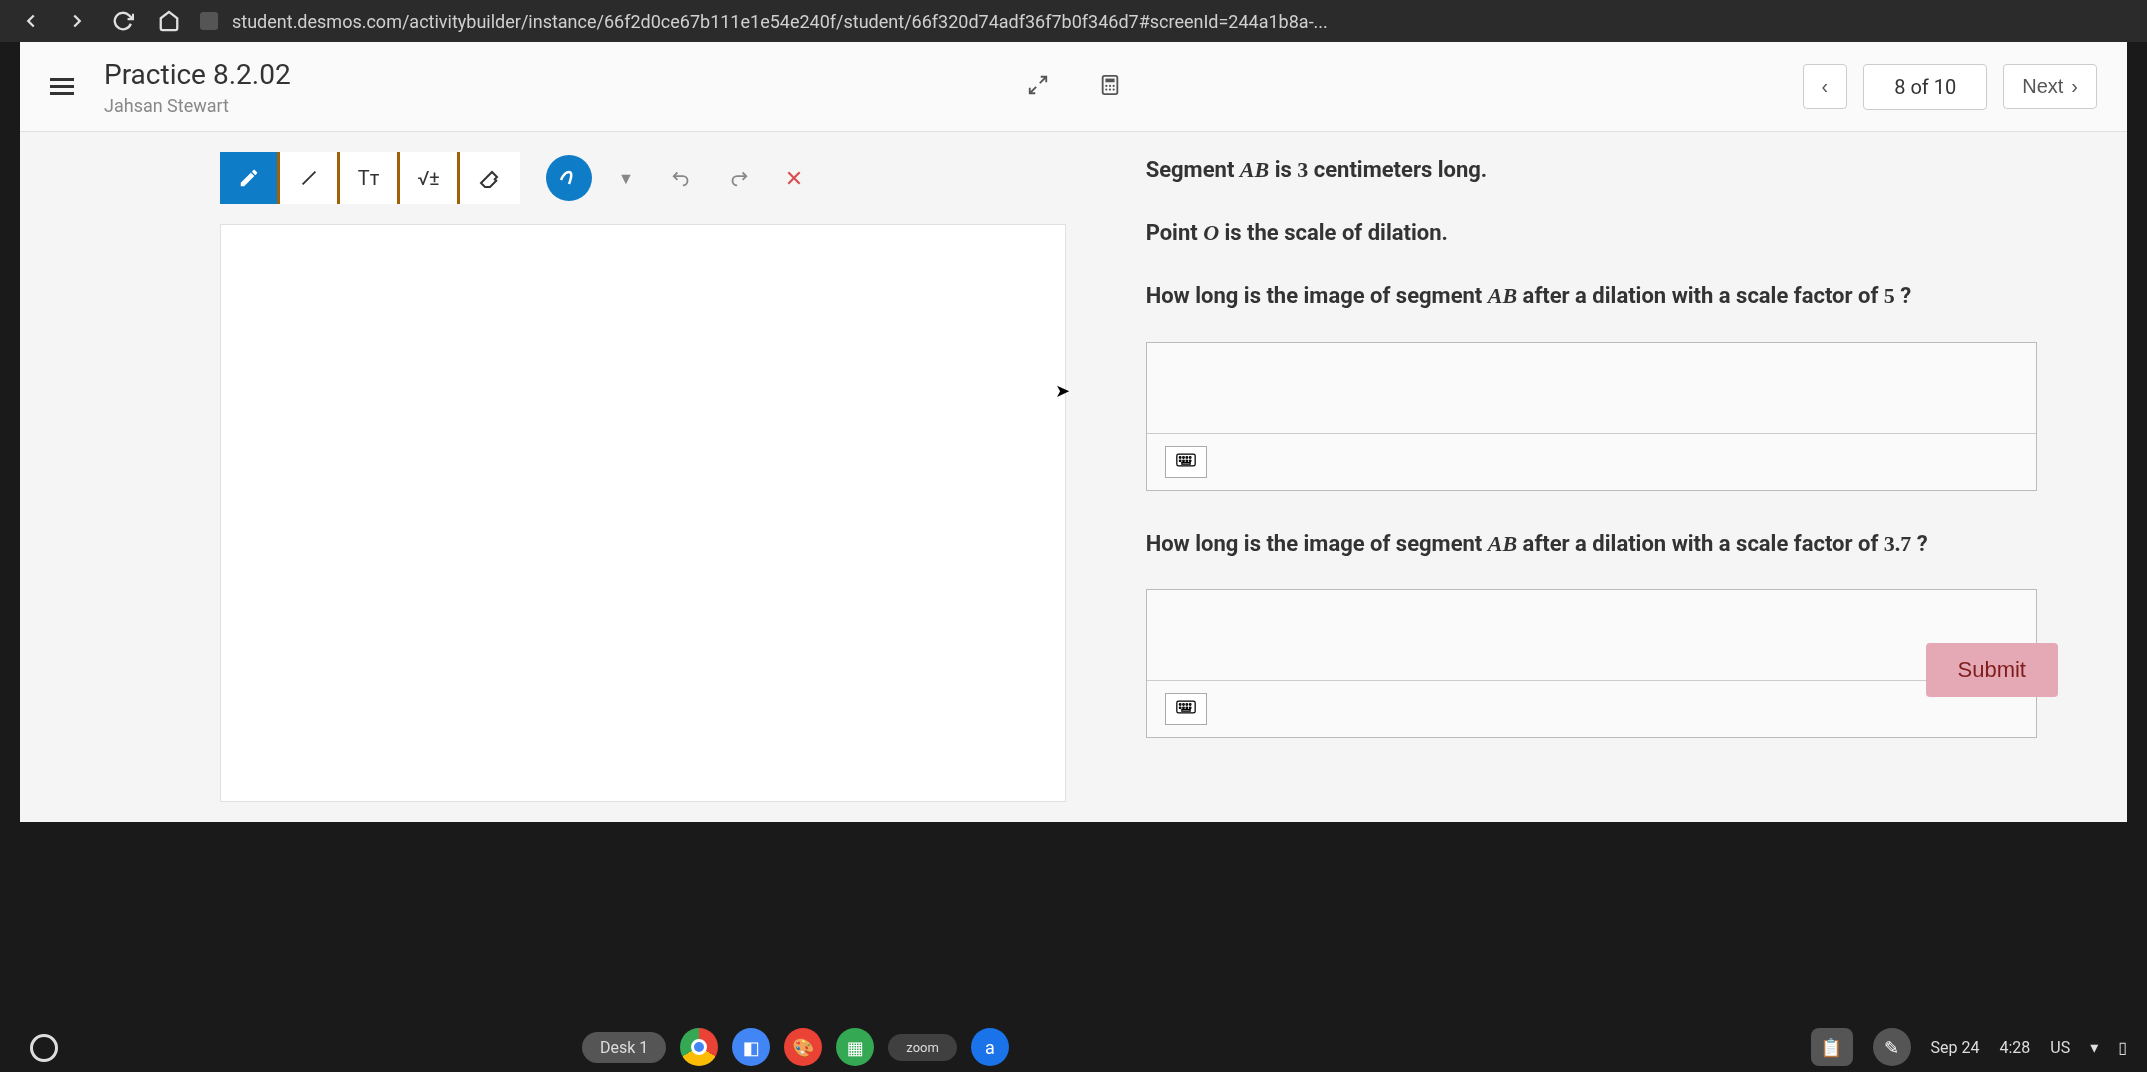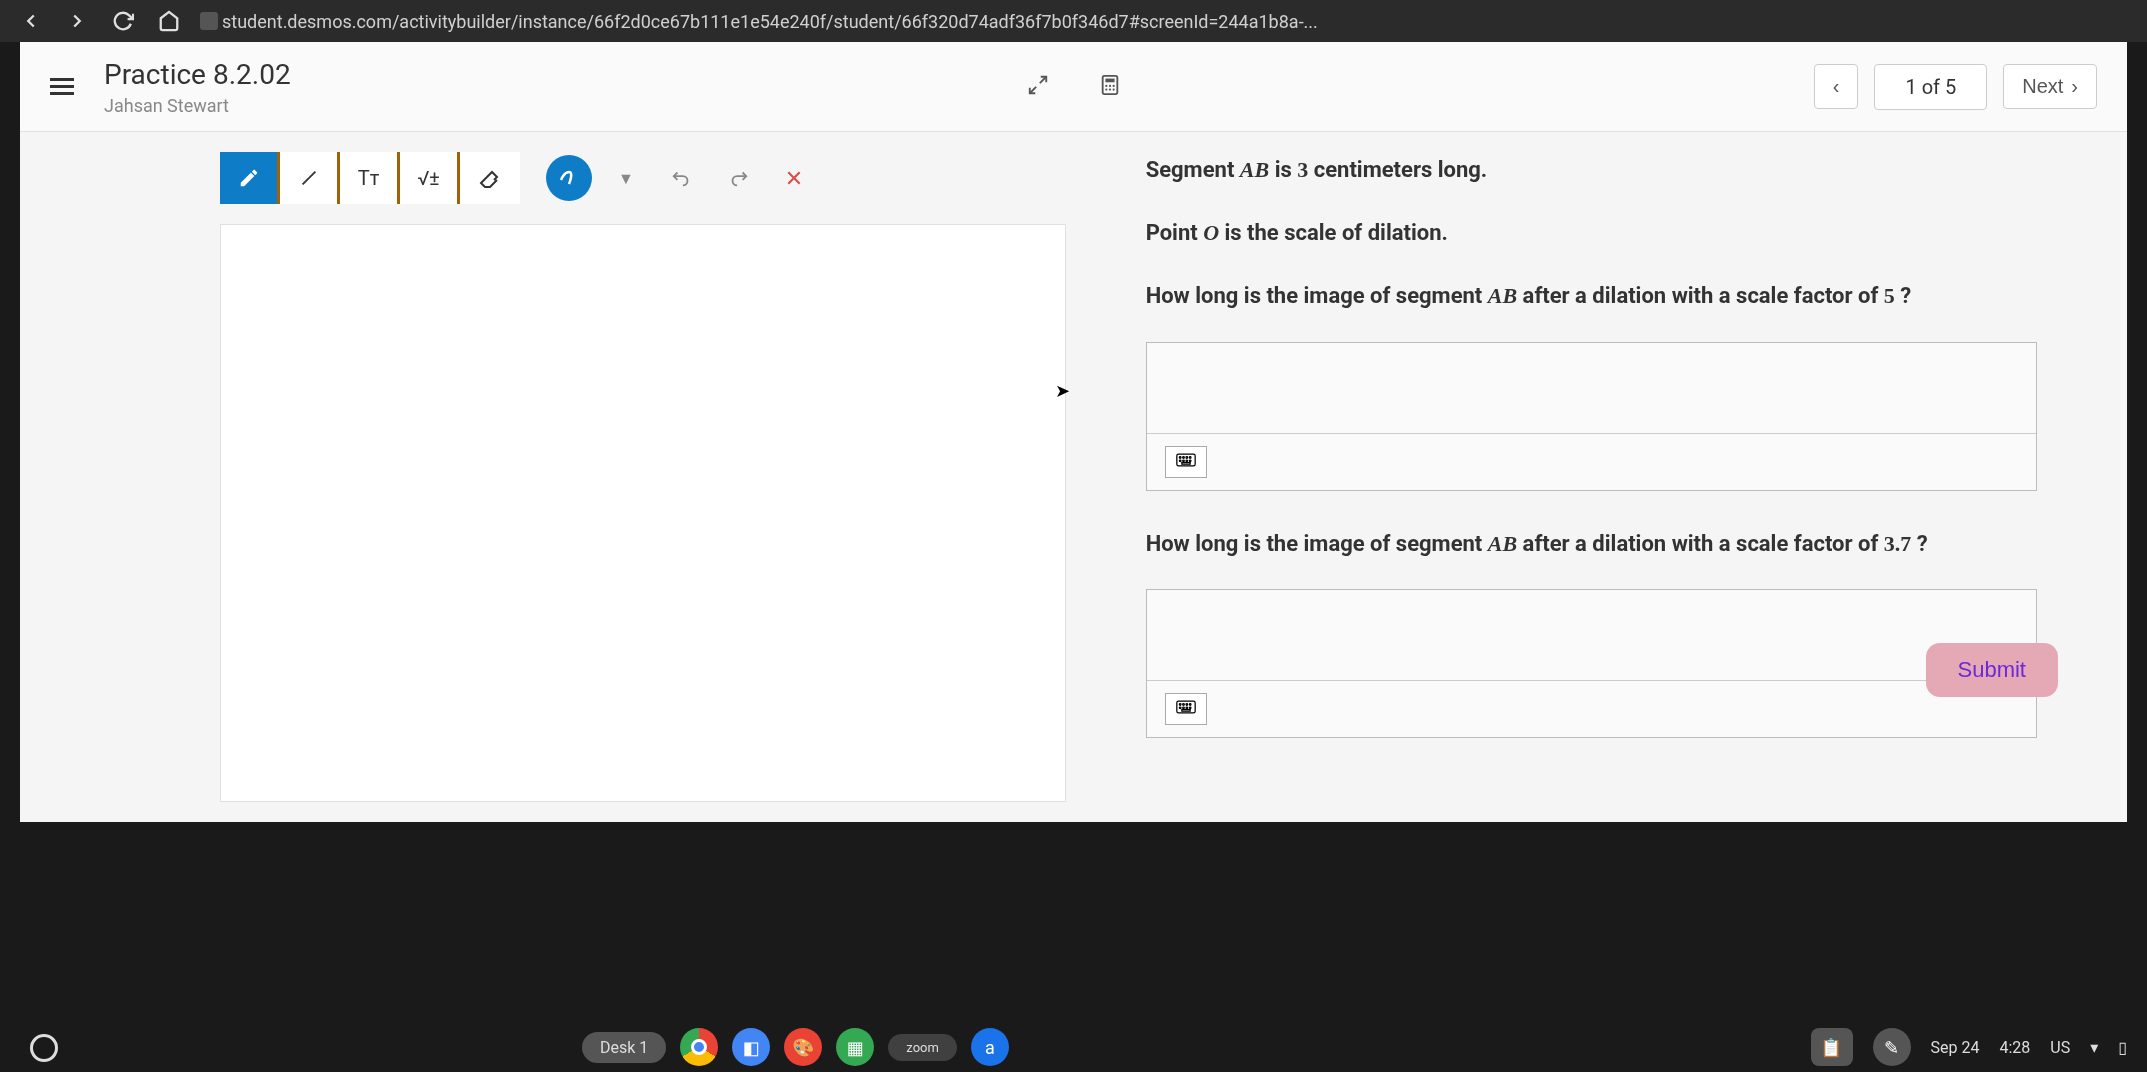--- a/index.html
+++ b/index.html
@@ -36,21 +36,21 @@
       width: 22px;
       height: 22px;
       cursor: pointer;
     }
     
     .url-bar {
       color: #d0d0d0;
       font-size: 18px;
       display: flex;
       align-items: center;
-      gap: 4px;
+      gap: 14px;
     }
     
     .url-icon {
       width: 18px;
       height: 18px;
       background: #555;
       border-radius: 3px;
     }
     
     .app-container {
@@ -257,25 +257,25 @@
       background: white;
       border: 1px solid #aaa;
       padding: 6px 10px;
       cursor: pointer;
       font-size: 16px;
     }
     
     .submit-btn {
       float: right;
       background: #e4a9b5;
-      color: #6d28d9;
+      color: #7f1d1d;
       border: none;
       padding: 14px 32px;
       font-size: 22px;
-      border-radius: 14px;
+      border-radius: 4px;
       cursor: pointer;
       margin-top: -50px;
       margin-right: -40px;
     }
     
     .cursor {
       position: absolute;
       left: 1055px;
       top: 380px;
       font-size: 18px;
@@ -396,21 +396,21 @@
             <circle cx="12" cy="13" r="1.2"></circle>
             <circle cx="16" cy="13" r="1.2"></circle>
             <circle cx="8" cy="17" r="1.2"></circle>
             <circle cx="12" cy="17" r="1.2"></circle>
             <circle cx="16" cy="17" r="1.2"></circle>
           </svg>
       </div>
     </div>
     <div class="header-right">
       <button class="nav-btn">‹</button>
-      <div class="page-indicator">1 of 5</div>
+      <div class="page-indicator">8 of 10</div>
       <button class="nav-btn">
         <span>Next</span>
         <span>›</span>
       </button>
     </div>
   </div>
 
   <div class="main-content">
 
     <div class="left-panel">

